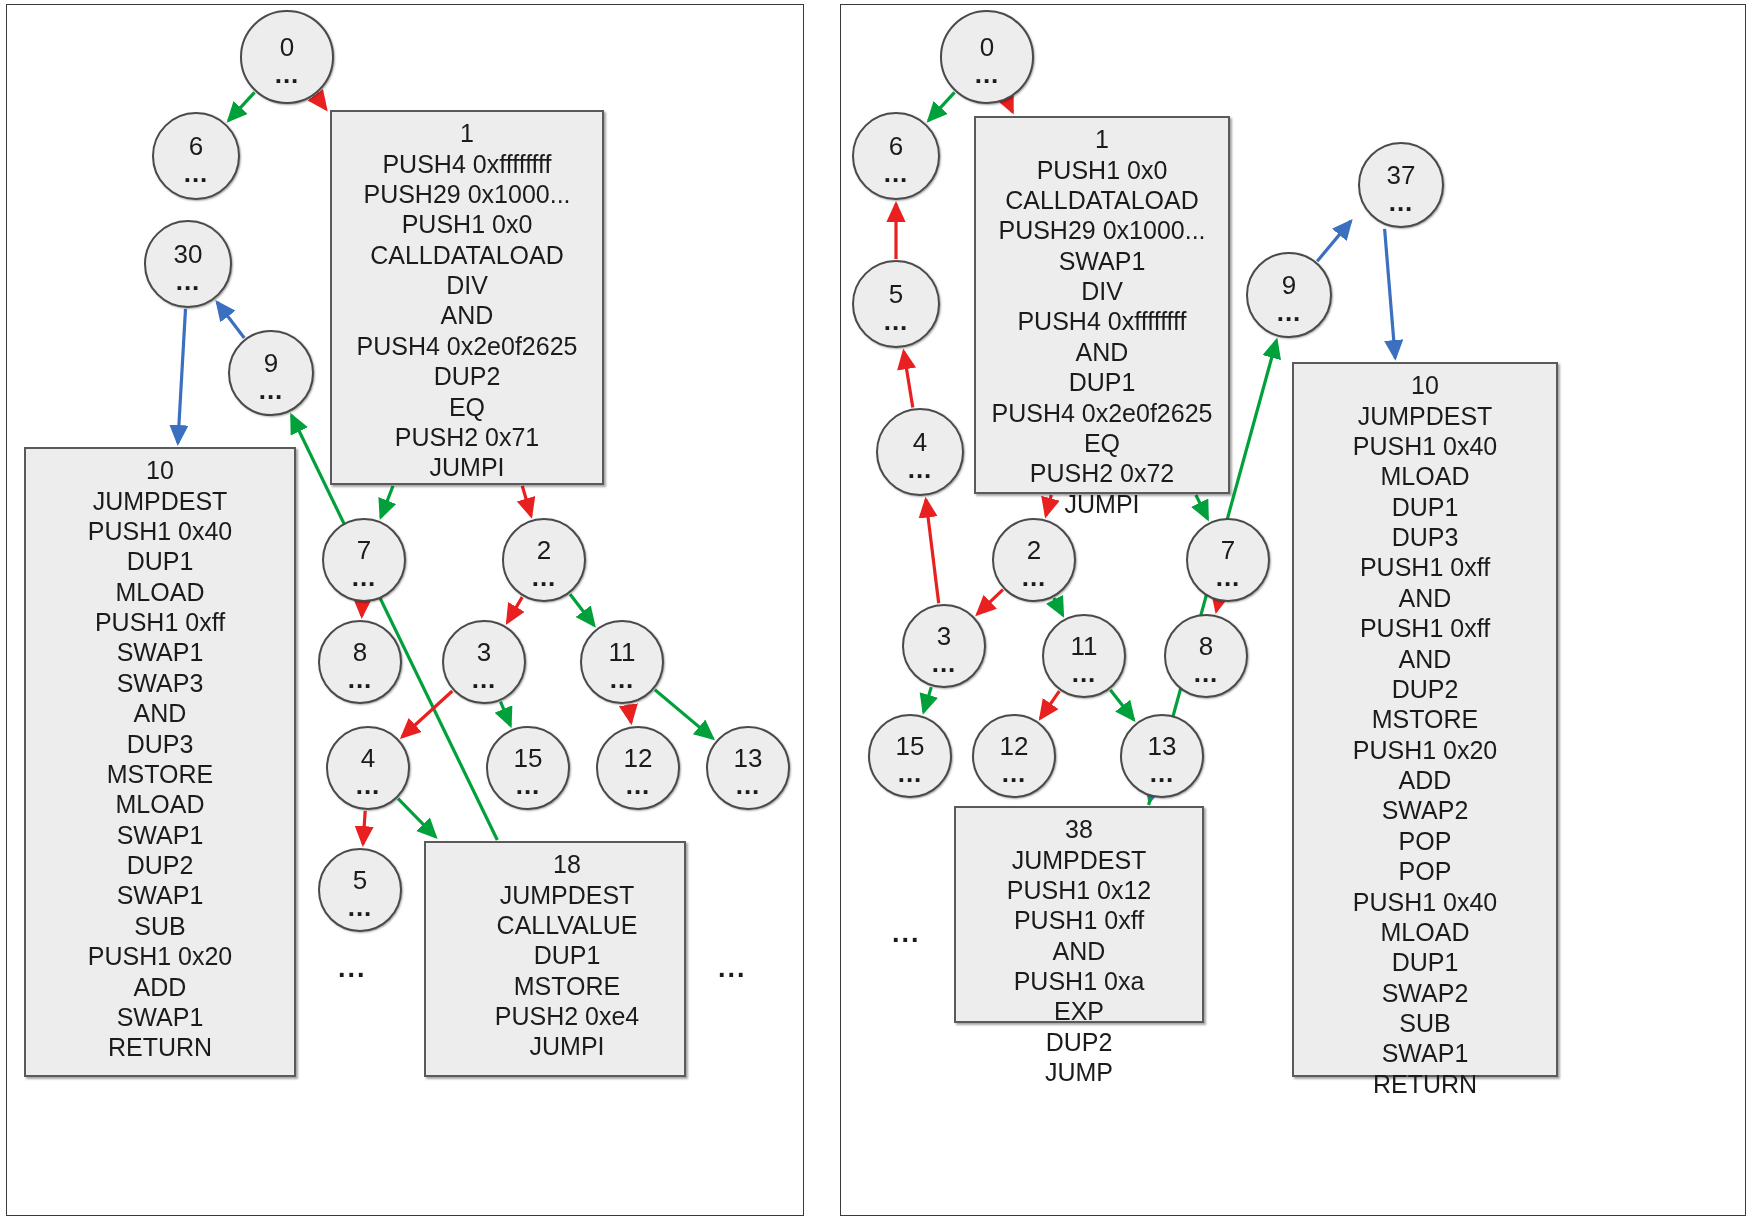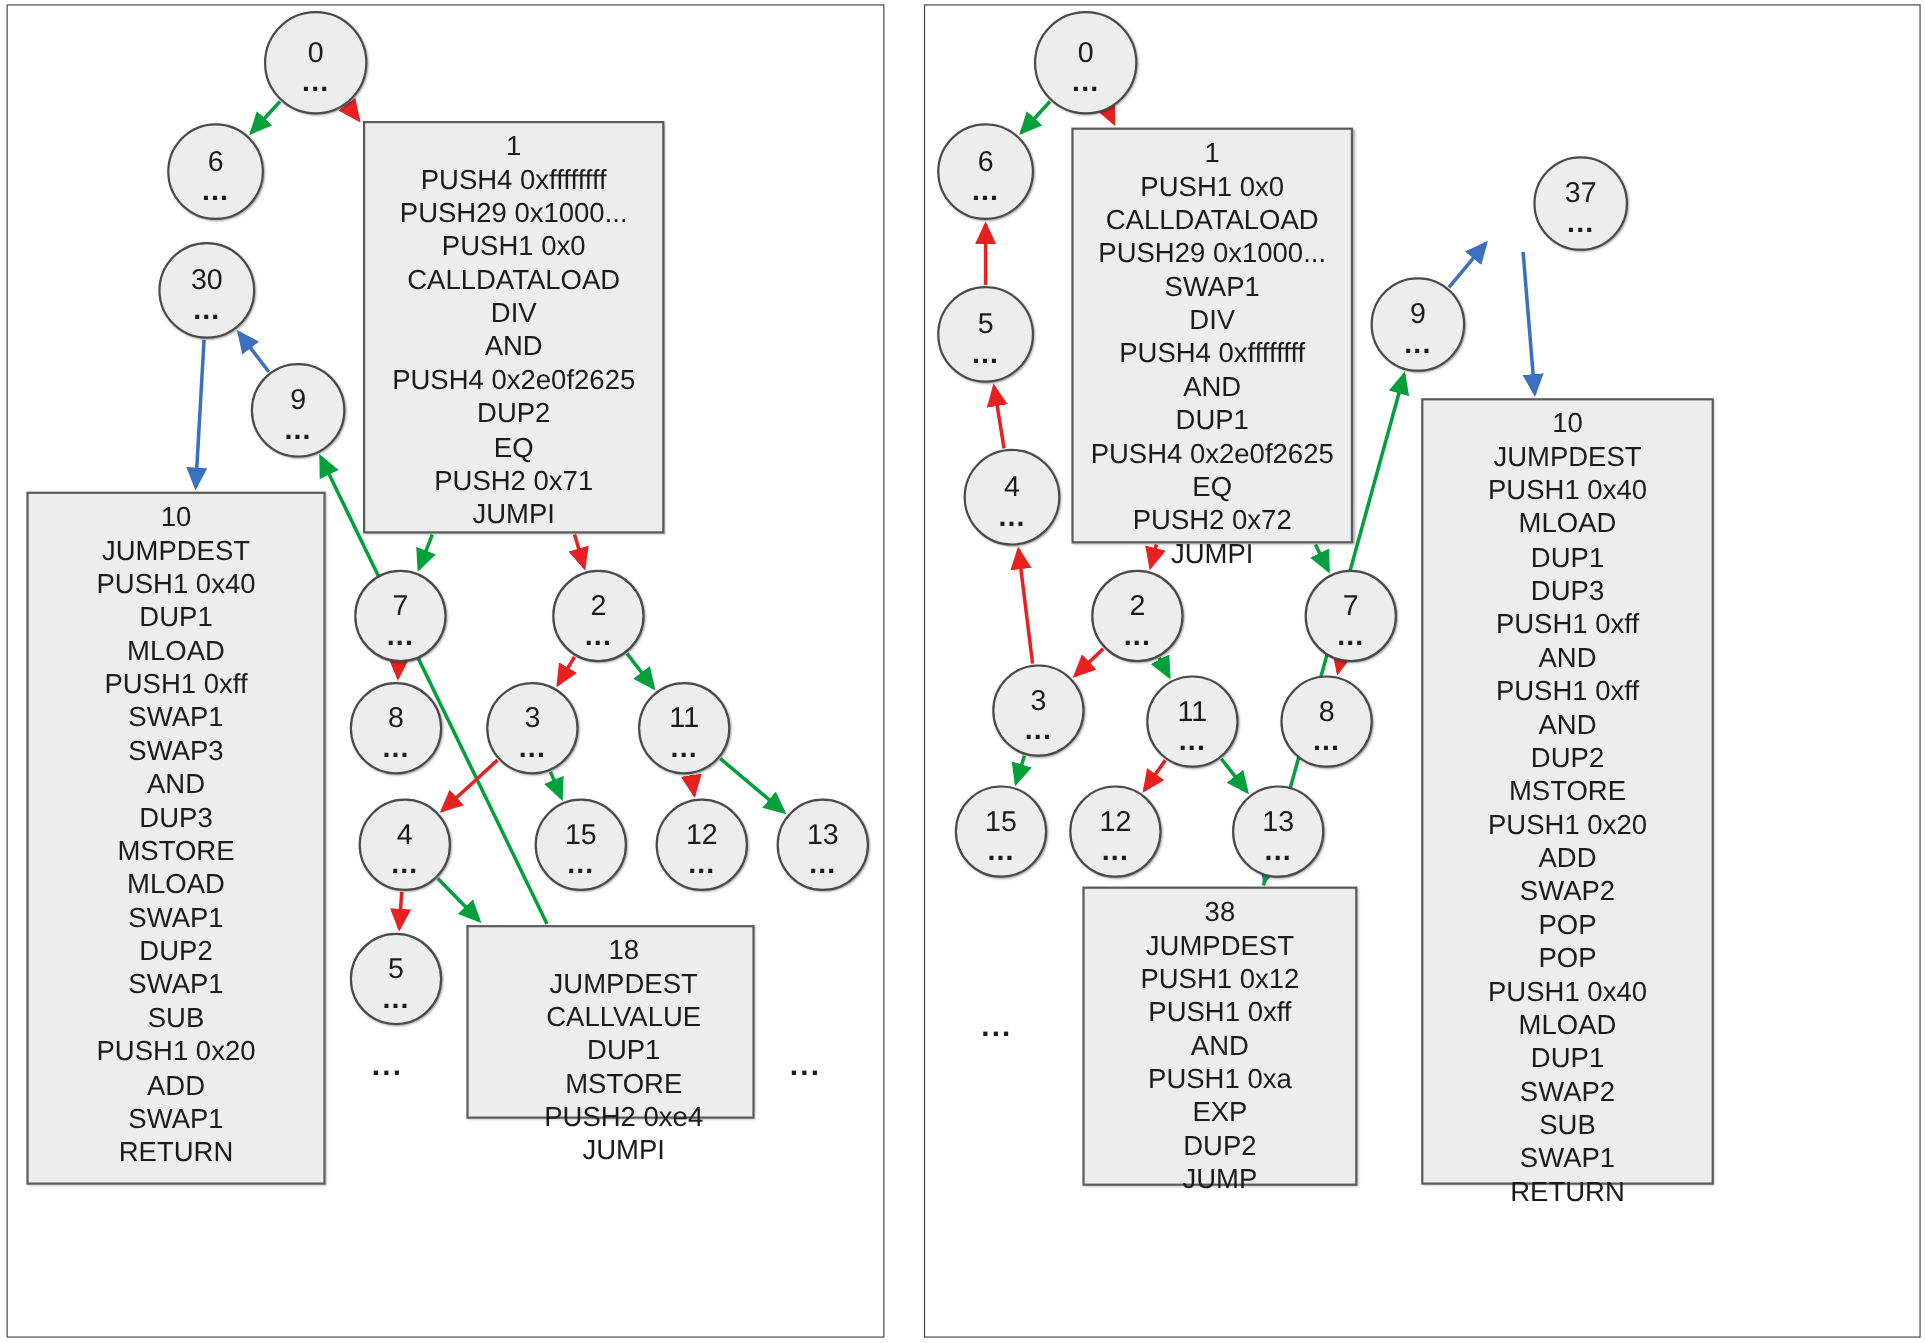--- a/index.html
+++ b/index.html
@@ -176,21 +176,21 @@
         <div class="bline">MLOAD</div>
         <div class="bline">SWAP1</div>
         <div class="bline">DUP2</div>
         <div class="bline">SWAP1</div>
         <div class="bline">SUB</div>
         <div class="bline">PUSH1 0x20</div>
         <div class="bline">ADD</div>
         <div class="bline">SWAP1</div>
         <div class="bline">RETURN</div>
       </div>
-      <div class="block" style="left: 424px; top: 841px; width: 262px; height: 176px; padding-left: 34px;">
+      <div class="block" style="left: 424px; top: 841px; width: 262px; height: 236px; padding-left: 34px;">
         <div class="bid">18</div>
         <div class="bline">JUMPDEST</div>
         <div class="bline">CALLVALUE</div>
         <div class="bline">DUP1</div>
         <div class="bline">MSTORE</div>
         <div class="bline">PUSH2 0xe4</div>
         <div class="bline">JUMPI</div>
       </div>
       <div class="ellipsis" style="left: 338px; top: 955px;">...</div>
       <div class="ellipsis" style="left: 718px; top: 955px;">...</div>
@@ -203,21 +203,21 @@
         <div class="ndots">...</div>
       </div>
       <div class="node" style="left: 852px; top: 260px; width: 88px; height: 88px;">
         <div class="nid">5</div>
         <div class="ndots">...</div>
       </div>
       <div class="node" style="left: 876px; top: 408px; width: 88px; height: 88px;">
         <div class="nid">4</div>
         <div class="ndots">...</div>
       </div>
-      <div class="node" style="left: 1394px; top: 142px; width: 86px; height: 86px;">
+      <div class="node" style="left: 1358px; top: 142px; width: 86px; height: 86px;">
         <div class="nid">37</div>
         <div class="ndots">...</div>
       </div>
       <div class="node" style="left: 1246px; top: 252px; width: 86px; height: 86px;">
         <div class="nid">9</div>
         <div class="ndots">...</div>
       </div>
       <div class="node" style="left: 992px; top: 518px; width: 84px; height: 84px;">
         <div class="nid">2</div>
         <div class="ndots">...</div>
@@ -258,21 +258,21 @@
         <div class="bline">SWAP1</div>
         <div class="bline">DIV</div>
         <div class="bline">PUSH4 0xffffffff</div>
         <div class="bline">AND</div>
         <div class="bline">DUP1</div>
         <div class="bline">PUSH4 0x2e0f2625</div>
         <div class="bline">EQ</div>
         <div class="bline">PUSH2 0x72</div>
         <div class="bline">JUMPI</div>
       </div>
-      <div class="block" style="left: 984px; top: 806px; width: 250px; height: 272px;">
+      <div class="block" style="left: 954px; top: 806px; width: 250px; height: 217px;">
         <div class="bid">38</div>
         <div class="bline">JUMPDEST</div>
         <div class="bline">PUSH1 0x12</div>
         <div class="bline">PUSH1 0xff</div>
         <div class="bline">AND</div>
         <div class="bline">PUSH1 0xa</div>
         <div class="bline">EXP</div>
         <div class="bline">DUP2</div>
         <div class="bline">JUMP</div>
       </div>

